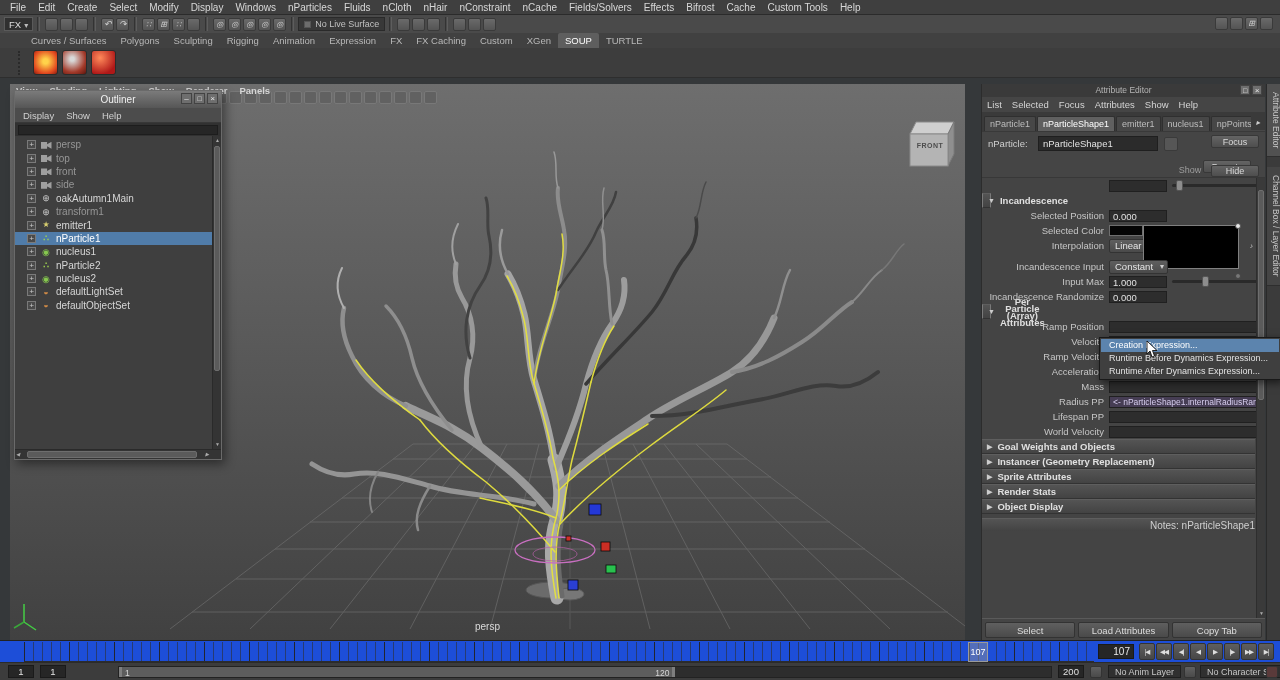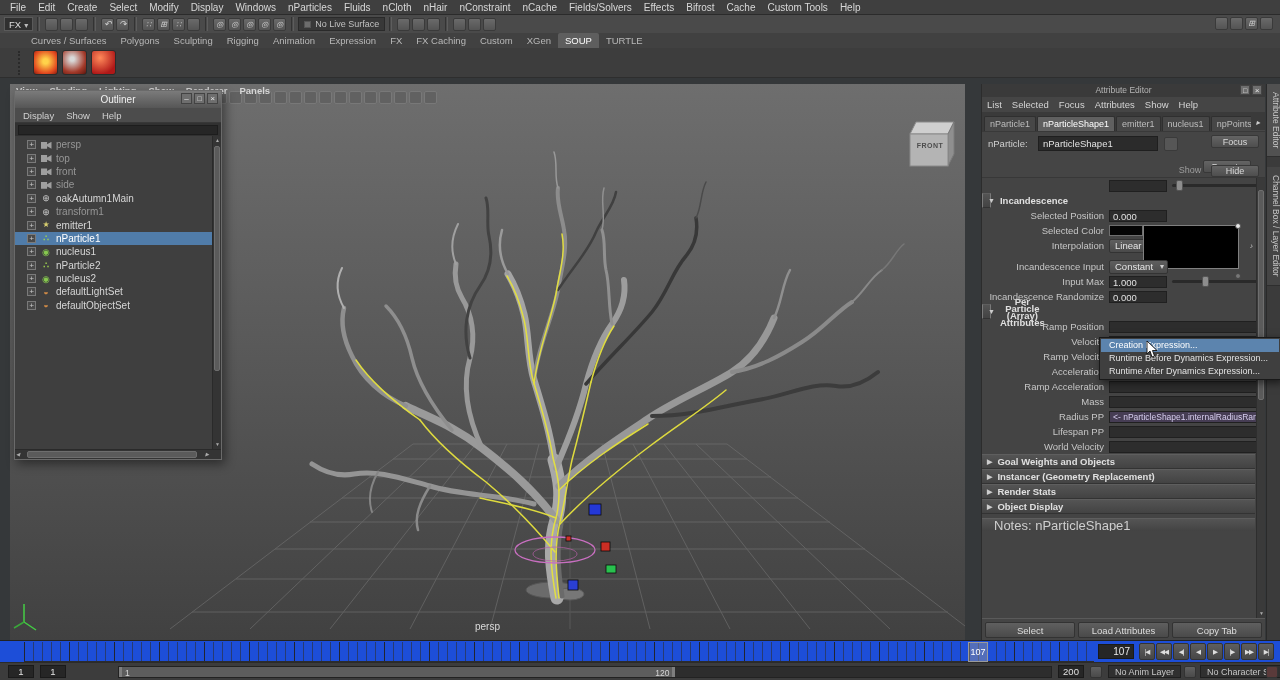--- a/index.html
+++ b/index.html
@@ -159,21 +159,21 @@
             background:#e8e8e8;border:1px solid #555;}
   .ramp .c2{position:absolute;right:-3px;bottom:-11px;width:6px;height:6px;border-radius:50%;
             background:#777;border:1px solid #444;}
   .ramp-nav{position:absolute;right:2px;top:48px;font-size:9px;color:#bbb;}
   .ramp-nav::before{content:"›";}
   .spacer6{height:6px;} .spacer4{height:4px;}
   .add-btns{display:flex;gap:3px;padding:3px 6px 5px 14px;}
   .add-btn{flex:1;height:15px;background:linear-gradient(#656565,#4f4f4f);border:1px solid #383838;
            border-radius:2px;font-size:9.5px;color:#e2e2e2;text-align:center;line-height:14px;}
   .notes-h{height:13px;background:linear-gradient(#545454,#434343);border-top:1px solid #5e5e5e;
-           font-size:13px;color:#cfcfcf;padding-left:12px;line-height:13px;overflow:hidden;}
+           font-size:10px;color:#cfcfcf;padding-left:27px;line-height:13px;overflow:hidden;text-align:right;}
   .ae-vscroll{position:absolute;right:0;top:0;bottom:0;width:9px;background:#3a3a3a;border-left:1px solid #2e2e2e;}
   .ae-vthumb{position:absolute;left:1px;right:1px;top:12px;height:210px;background:#5b5b5b;
              border:1px solid #6e6e6e;border-radius:2px;}
   .ae-footer{height:22px;background:#454545;border-top:1px solid #5a5a5a;display:flex;align-items:center;
              gap:3px;padding:0 3px;flex:none;}
   .ft-btn{flex:1;height:16px;background:linear-gradient(#5f5f5f,#4a4a4a);border:1px solid #333;
           border-radius:2px;font-size:9.5px;color:#dedede;text-align:center;line-height:15px;}
 
   
   .rightstrip{position:absolute;left:1266px;top:84px;width:14px;height:556px;background:#3b3b3b;
@@ -639,24 +639,20 @@
       </div>
       <div class="arow">
         <span class="alabel">Ramp Velocity</span>
         <span class="afield wide"></span>
       </div>
       <div class="arow">
         <span class="alabel">Acceleration</span>
         <span class="afield wide"></span>
       </div>
       <div class="arow">
-        <span class="alabel">Ramp Acceleration</span>
-        <span class="afield wide"></span>
-      </div>
-      <div class="arow">
         <span class="alabel">Mass</span>
         <span class="afield wide"></span>
       </div>
       <div class="arow">
         <span class="alabel">Radius PP</span>
         <span class="afield wide conn">&lt;- nParticleShape1.internalRadiusRamp</span>
       </div>
       <div class="arow">
         <span class="alabel">Lifespan PP</span>
         <span class="afield wide"></span>
@@ -666,20 +662,23 @@
         <span class="afield wide"></span>
       </div>
     </div>
 
 
     <div class="section-h col">
       <span>Goal Weights and Objects</span>
     </div>
     <div class="section-h col">
       <span>Instancer (Geometry Replacement)</span>
+    </div>
+    <div class="section-h col">
+      <span>Sprite Attributes</span>
     </div>
     <div class="section-h col">
       <span>Render Stats</span>
     </div>
     <div class="section-h col">
       <span>Object Display</span>
     </div>
     <div class="spacer4"></div>
     <div class="notes-h">Notes: nParticleShape1</div>
 

